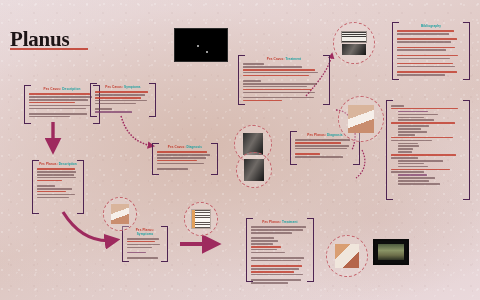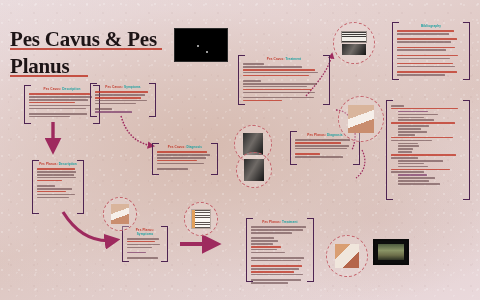--- a/index.html
+++ b/index.html
@@ -96,21 +96,20 @@
   
   svg.ov{position:absolute;inset:0;width:480px;height:300px;overflow:visible;pointer-events:none;}
 </style>
 </head>
 <body>
 
 <div id="canvas">
   <div id="grain"></div>
 
   <div class="title">
-    <span class="ln l1">Pes Cavus &amp; Pes</span>
     <span class="ln l2">Planus</span>
   </div>
 
   <svg class="ov">
     <defs>
       <marker id="ah" markerWidth="5" markerHeight="5" refX="3.6" refY="2.5" orient="auto">
         <path d="M0,0 L5,2.5 L0,5 Z" fill="#9e2a5e"></path>
       </marker>
       <marker id="ahd" markerWidth="6" markerHeight="6" refX="3" refY="5.4" orient="auto">
         <path d="M0,0 L6,0 L3,6 Z" fill="#9e2a5e"></path>

